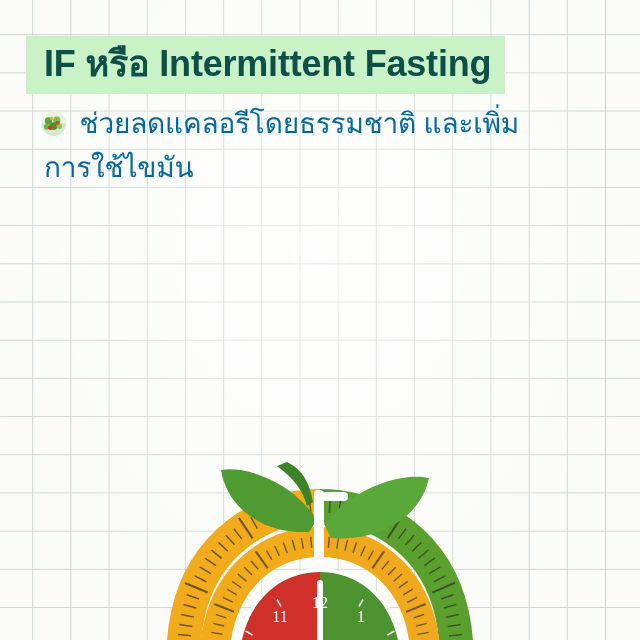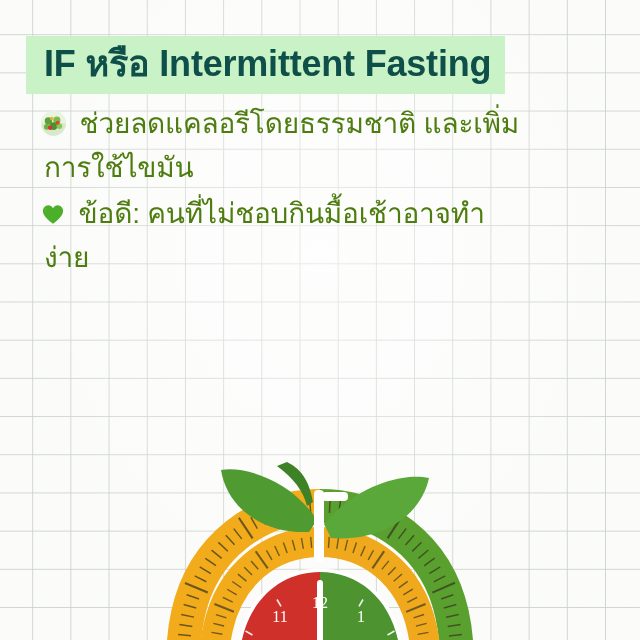--- a/index.html
+++ b/index.html
@@ -74,21 +74,21 @@
     padding: 10px 36px 0 36px;
     letter-spacing: -0.2px;
   }
   .principle .line { display: block; }
 
   
   .bullets {
     padding: 8px 32px 0 44px;
   }
   .bullet {
-    color: #4d7c0f;
+    color: #0369a1;
     font-size: 28px;
     line-height: 1.58;
     font-weight: 500;
     text-indent: -4px;
     letter-spacing: -0.2px;
     margin-bottom: 2px;
   }
   .emoji-svg {
     display: inline-block;
     vertical-align: -4px;
@@ -430,25 +430,17 @@
           <circle cx="16" cy="19" r="4.6" fill="#4e8f31"></circle>
           <circle cx="23" cy="19" r="3.4" fill="#8cc95c"></circle>
           <circle cx="8" cy="20" r="3.3" fill="#6fae44"></circle>
           <circle cx="12" cy="21" r="2.6" fill="#d8382c"></circle>
           <circle cx="21" cy="15" r="2.4" fill="#e0452f"></circle>
           <circle cx="14" cy="10" r="2.1" fill="#e8b42a"></circle>
         </svg>
         <span>ช่วยลดแคลอรีโดยธรรมชาติ และเพิ่มการใช้ไขมัน</span>
       </div>
 
-      <div class="bullet">
-        <svg class="emoji-svg" width="26" height="26" viewBox="0 0 32 32">
-          <path d="M16 28 C 4 19.5, 1.5 12.5, 5 8 C 8.3 3.8, 13.8 4.6, 16 9
-                   C 18.2 4.6, 23.7 3.8, 27 8 C 30.5 12.5, 28 19.5, 16 28 Z" fill="#4caf2a"></path>
-          <path d="M8.5 8.5 C 6.5 10, 6 12.5, 7 14.5 C 5.5 10.5, 7 8.5, 8.5 8.5 Z" fill="#8ddb63" opacity=".8"></path>
-        </svg>
-        <span>ข้อดี: คนที่ไม่ชอบกินมื้อเช้าอาจทำง่าย</span>
-      </div>
 
 
     </div>
   </div>
 </div>
 
 </body></html>

